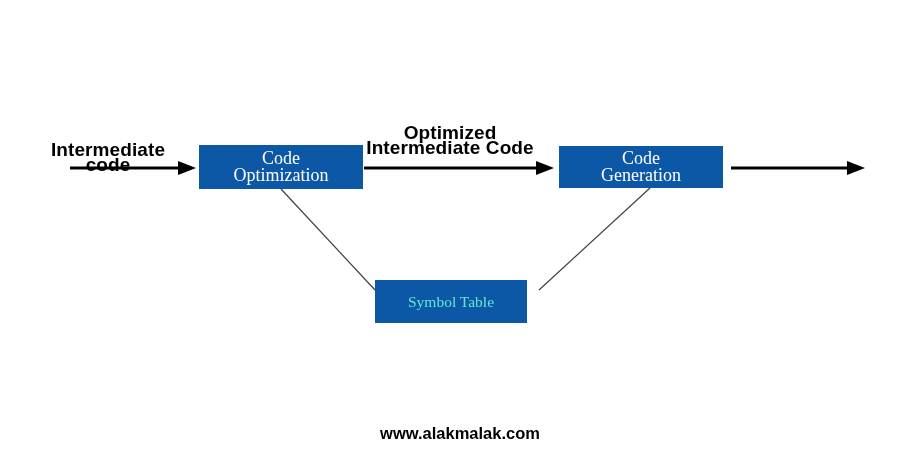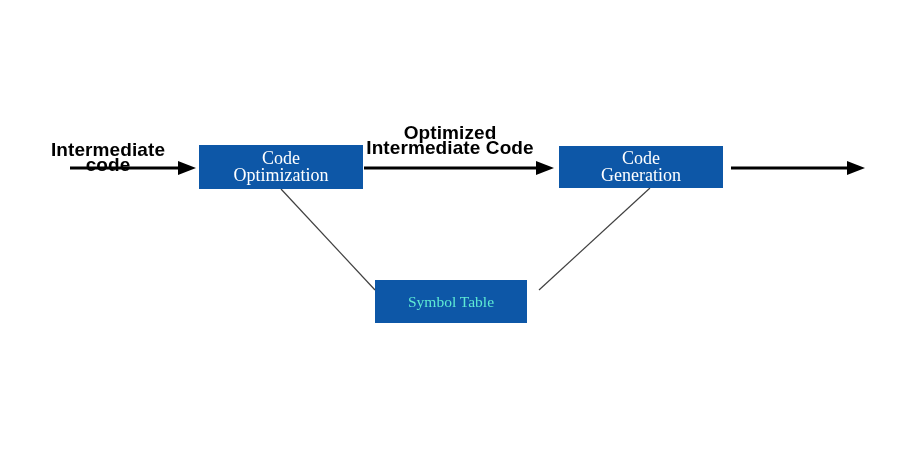--- a/index.html
+++ b/index.html
@@ -97,14 +97,15 @@
 
   <div class="node" style="left: 559px; top: 146px; width: 164px; height: 42px; background-color: rgb(13, 87, 167); color: rgb(255, 255, 255);">
     <span>Code</span>
     <span>Generation</span>
   </div>
 
   <div class="node node-single" style="left: 375px; top: 270px; width: 152px; height: 43px; background-color: rgb(13, 87, 167); color: #5eead4; margin-top: 10px;">
     <span>Symbol Table</span>
   </div>
 
+  <div class="footer">www.alakmalak.com</div>
 
 </div>
 
 </body></html>

